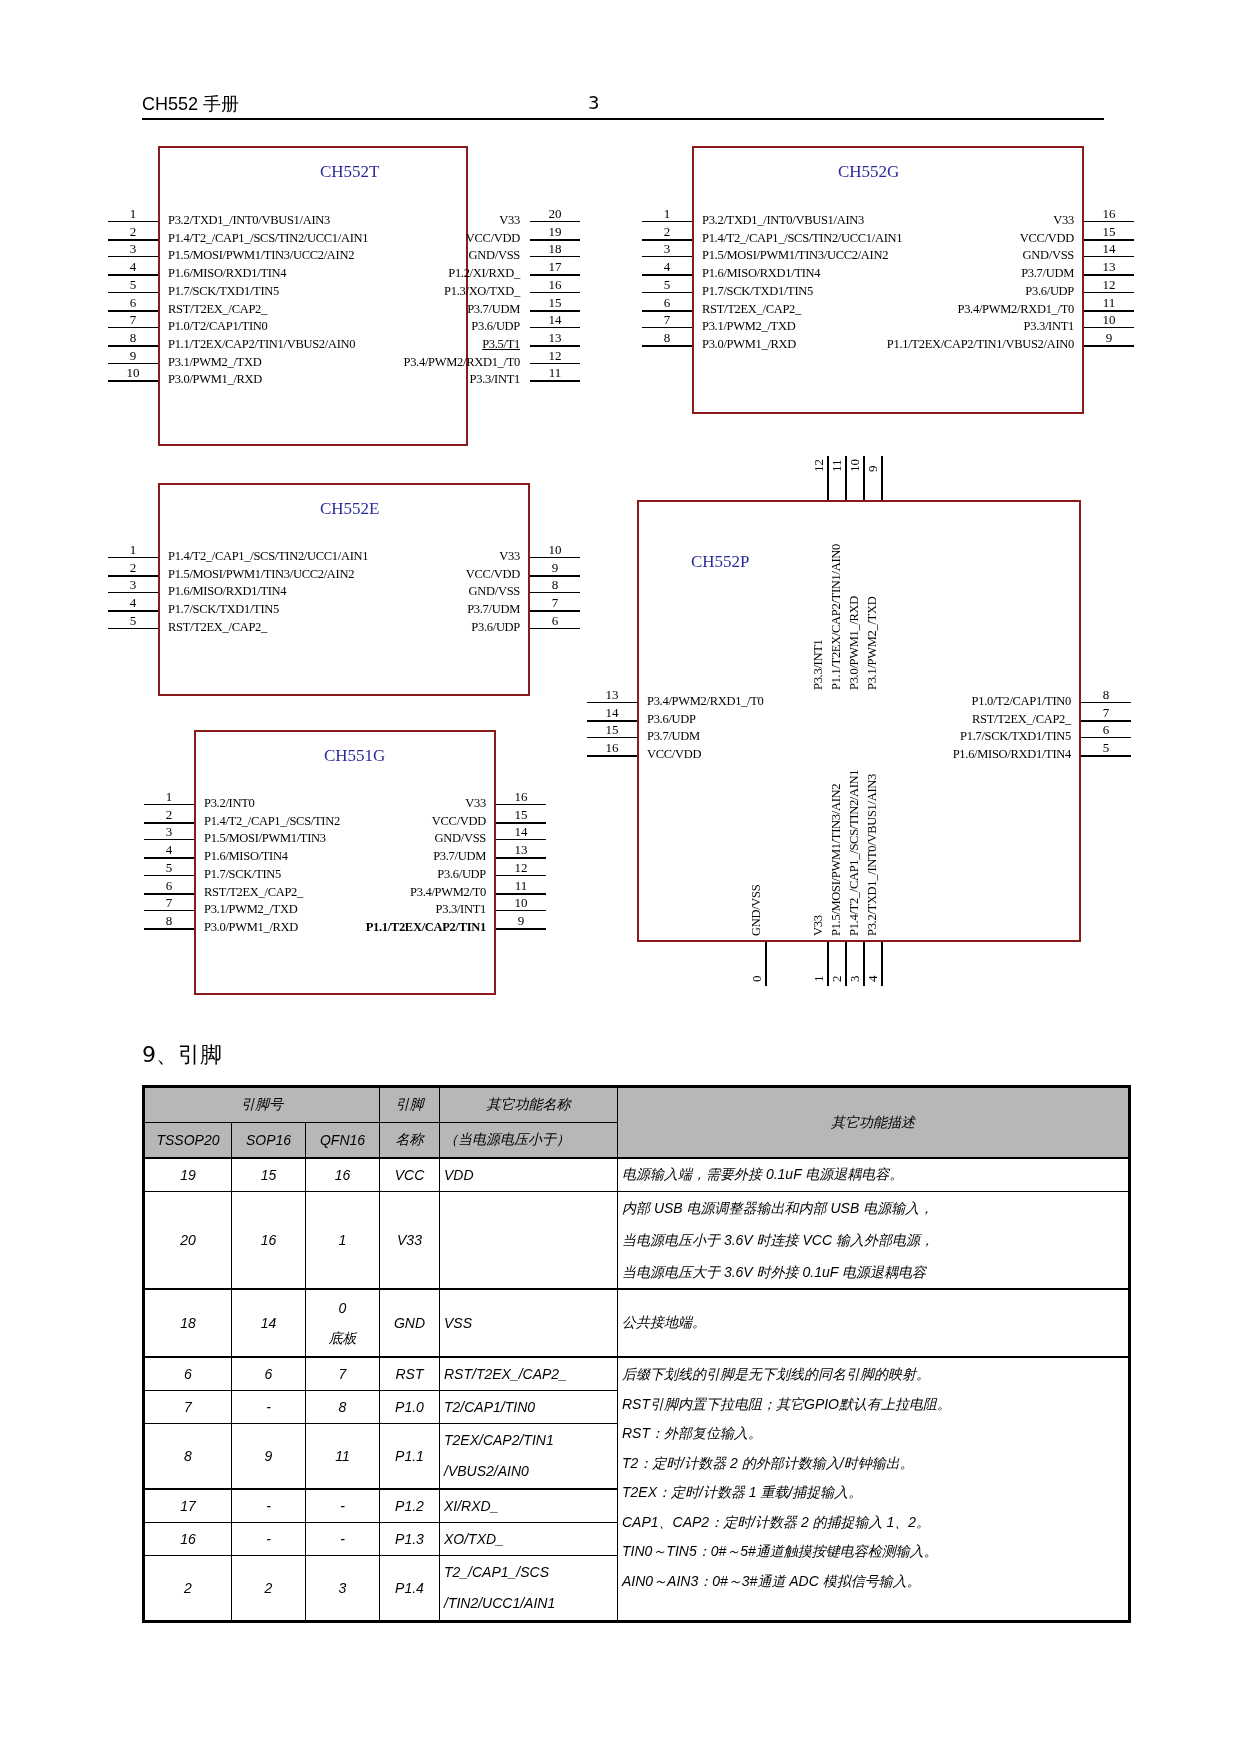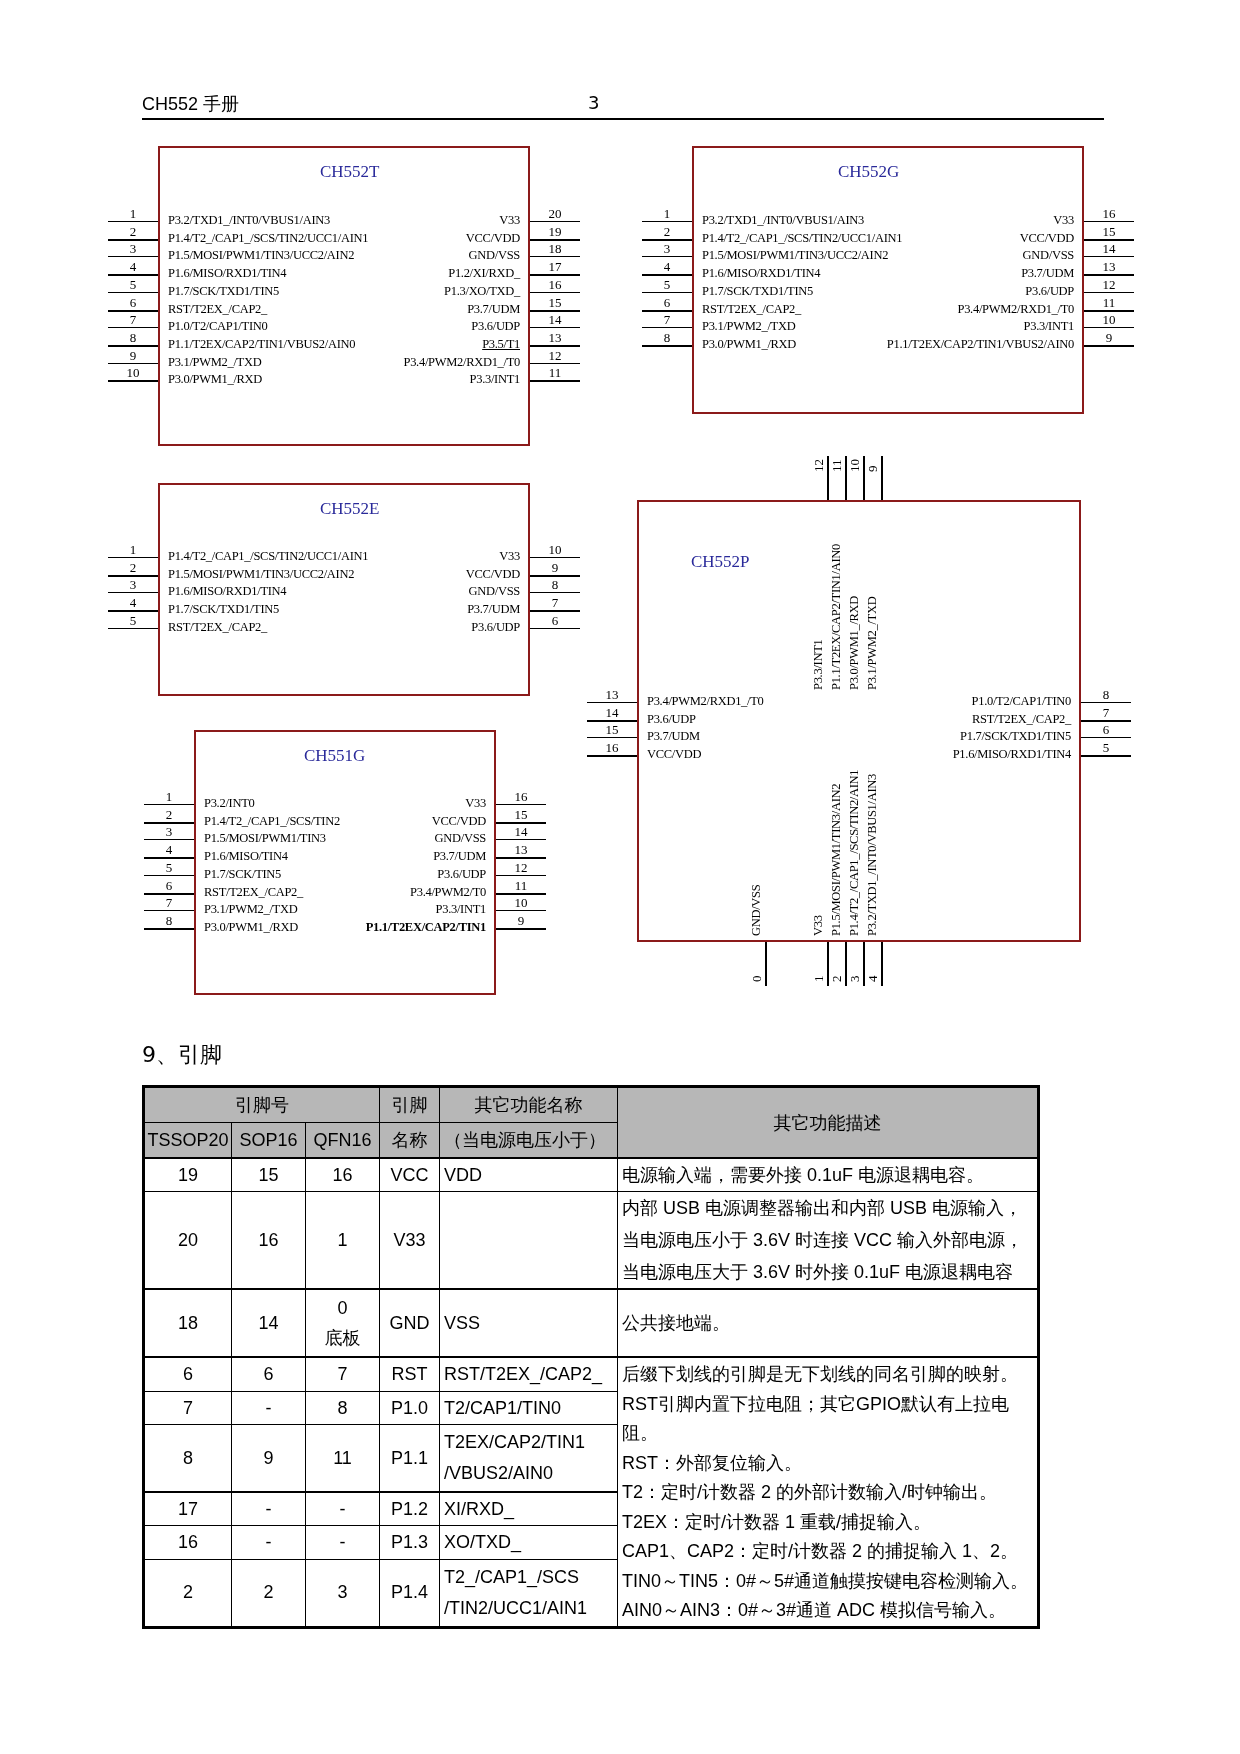--- a/index.html
+++ b/index.html
@@ -11,53 +11,53 @@
   .chip .title{position:absolute;font-size:17px;color:#2a2a9a;font-family:"Liberation Serif","DejaVu Serif",serif;}
   .lbl{position:absolute;font-family:"Liberation Serif","DejaVu Serif",serif;font-size:12.5px;line-height:17.7px;white-space:nowrap;letter-spacing:-0.3px;}
   .lbl.r{text-align:right;}
   .pin{position:absolute;height:0;border-top:2px solid #000;width:50px;}
   .pin.thin{border-top-width:1px;}
   .pnum{position:absolute;font-family:"Liberation Serif","DejaVu Serif",serif;font-size:13px;line-height:13px;width:50px;text-align:center;}
   .vpin{position:absolute;width:0;border-left:2px solid #000;height:44px;}
   .vlbl{position:absolute;font-family:"Liberation Serif","DejaVu Serif",serif;font-size:12.5px;white-space:nowrap;transform-origin:0 0;transform:rotate(-90deg);letter-spacing:-0.3px;}
   .vnum{position:absolute;font-family:"Liberation Serif","DejaVu Serif",serif;font-size:13px;transform-origin:0 0;transform:rotate(-90deg);}
   .sec{position:absolute;left:142px;top:1040px;font-size:22px;font-weight:normal;}
-  table.pins{position:absolute;left:142px;top:1085px;width:898px;border-collapse:collapse;border:3px solid #000;font-size:18px;font-family:"Liberation Sans","DejaVu Sans",sans-serif;}
+  table.pins{position:absolute;left:142px;top:1085px;width:989px;border-collapse:collapse;border:3px solid #000;font-size:14px;font-family:"Liberation Sans","DejaVu Sans",sans-serif;font-style:italic;}
   table.pins td,table.pins th{border:1px solid #000;padding:0 4px;font-weight:normal;}
   table.pins th{background:#b7b7b7;height:34px;}
   table.pins td{height:32px;}
   table.pins td.c{text-align:center;}
   table.pins td.l{text-align:left;}
   table.pins td.desc{vertical-align:top;line-height:32px;}
   .thick-top td{border-top:2px solid #000 !important;}
 </style>
 </head>
 <body>
 
 <div class="hdr">
   <span class="t">CH552 手册</span>
   <span class="p">3</span>
 </div>
 
-<div class="chip" style="left:158px;top:146px;width:372px;height:300px;text-align:center;">
+<div class="chip" style="left:158px;top:146px;width:310px;height:300px;text-align:center;">
   <span class="title" style="left:160px;top:14px;">CH552T</span>
 </div>
 <div id="t-left"></div>
 <div id="t-right"></div>
 
 <div class="chip" style="left:692px;top:146px;width:392px;height:268px;">
   <span class="title" style="left:144px;top:14px;">CH552G</span>
 </div>
 
 <div class="chip" style="left:158px;top:483px;width:372px;height:213px;">
   <span class="title" style="left:160px;top:14px;">CH552E</span>
 </div>
 
 <div class="chip" style="left:194px;top:730px;width:302px;height:265px;">
-  <span class="title" style="left:108px;top:14px;">CH551G</span>
+  <span class="title" style="left:128px;top:14px;">CH551G</span>
 </div>
 
 <div class="chip" style="left:637px;top:500px;width:444px;height:442px;">
   <span class="title" style="left:52px;top:50px;">CH552P</span>
 </div>
 
 <div id="pins-layer">
     <div class="pin thin" style="left:108px;top:221px;"></div>
     <div class="pnum" style="left:108px;top:207px;">1</div>
     <div class="lbl" style="left:168px;top:212px;">P3.2/TXD1_/INT0/VBUS1/AIN3</div>

